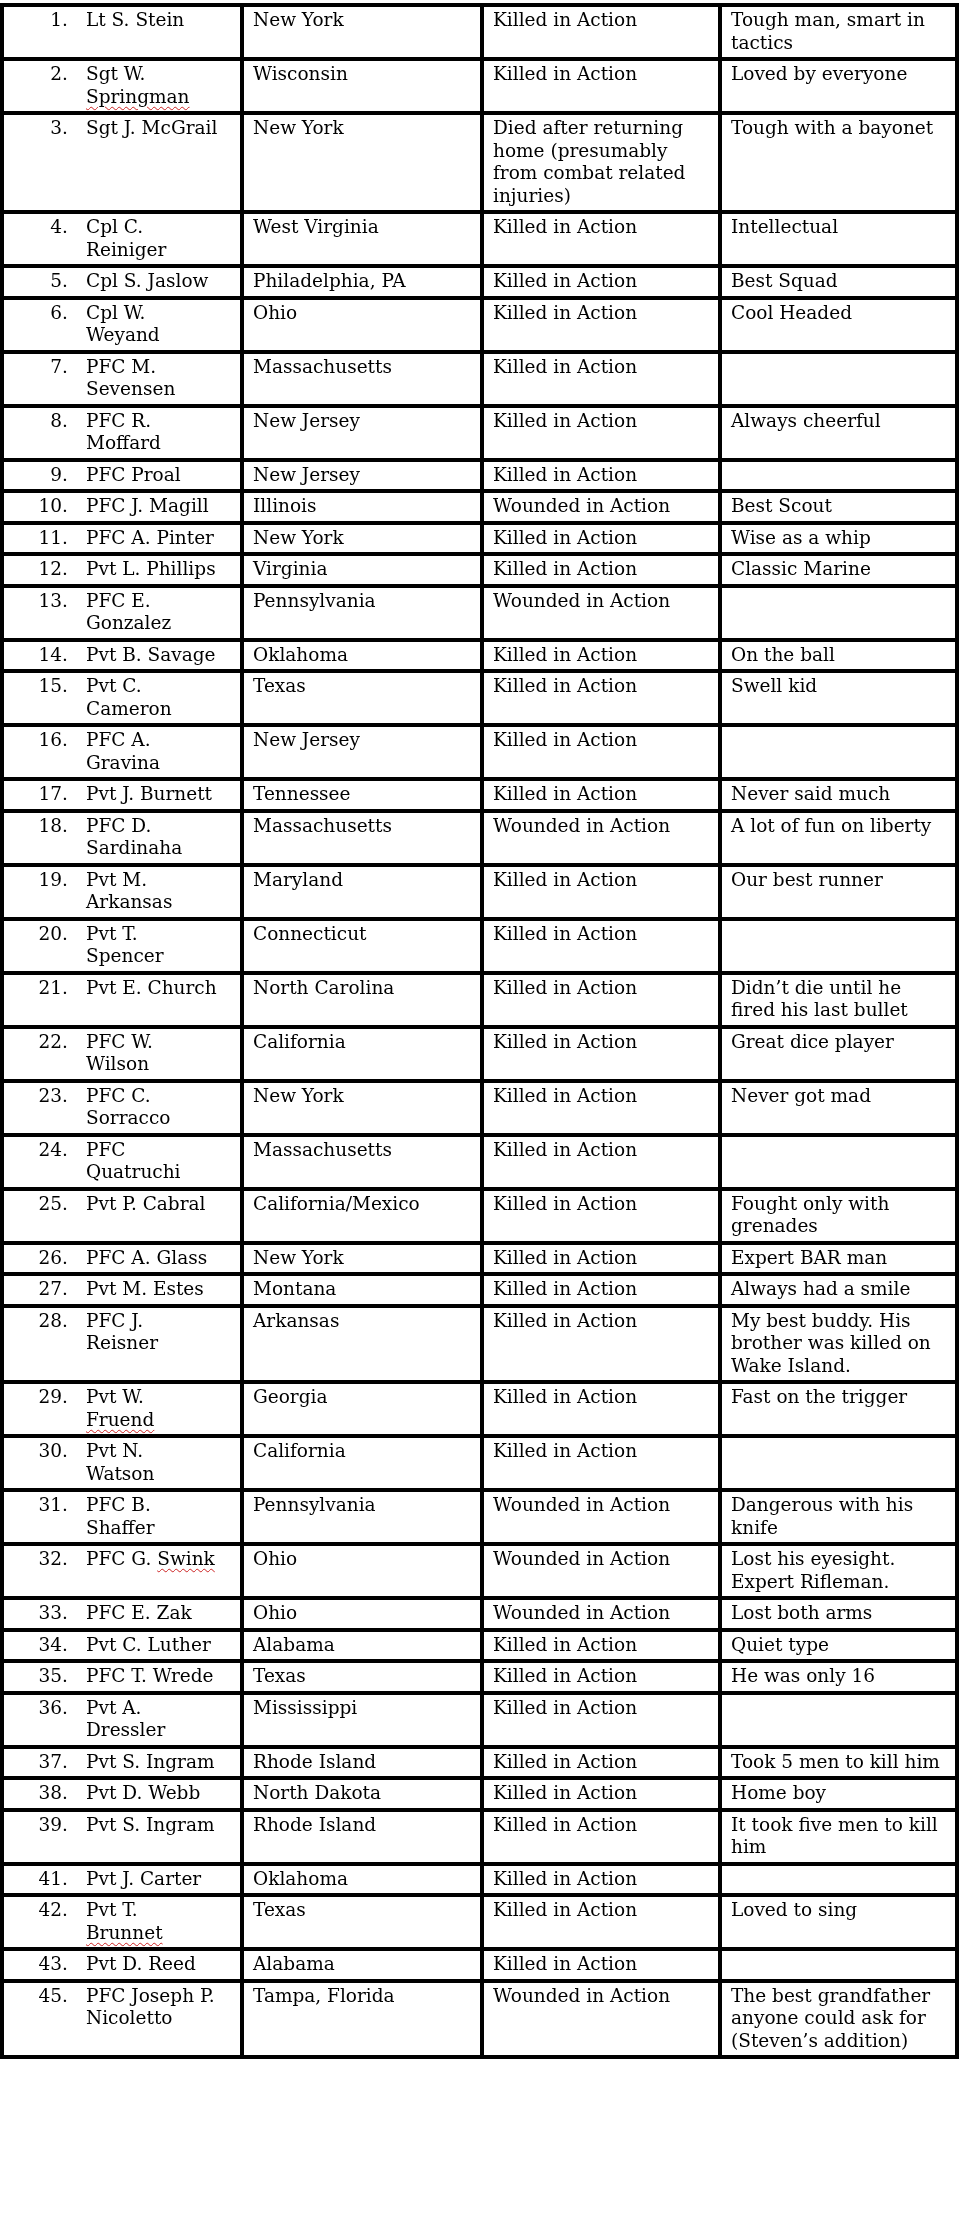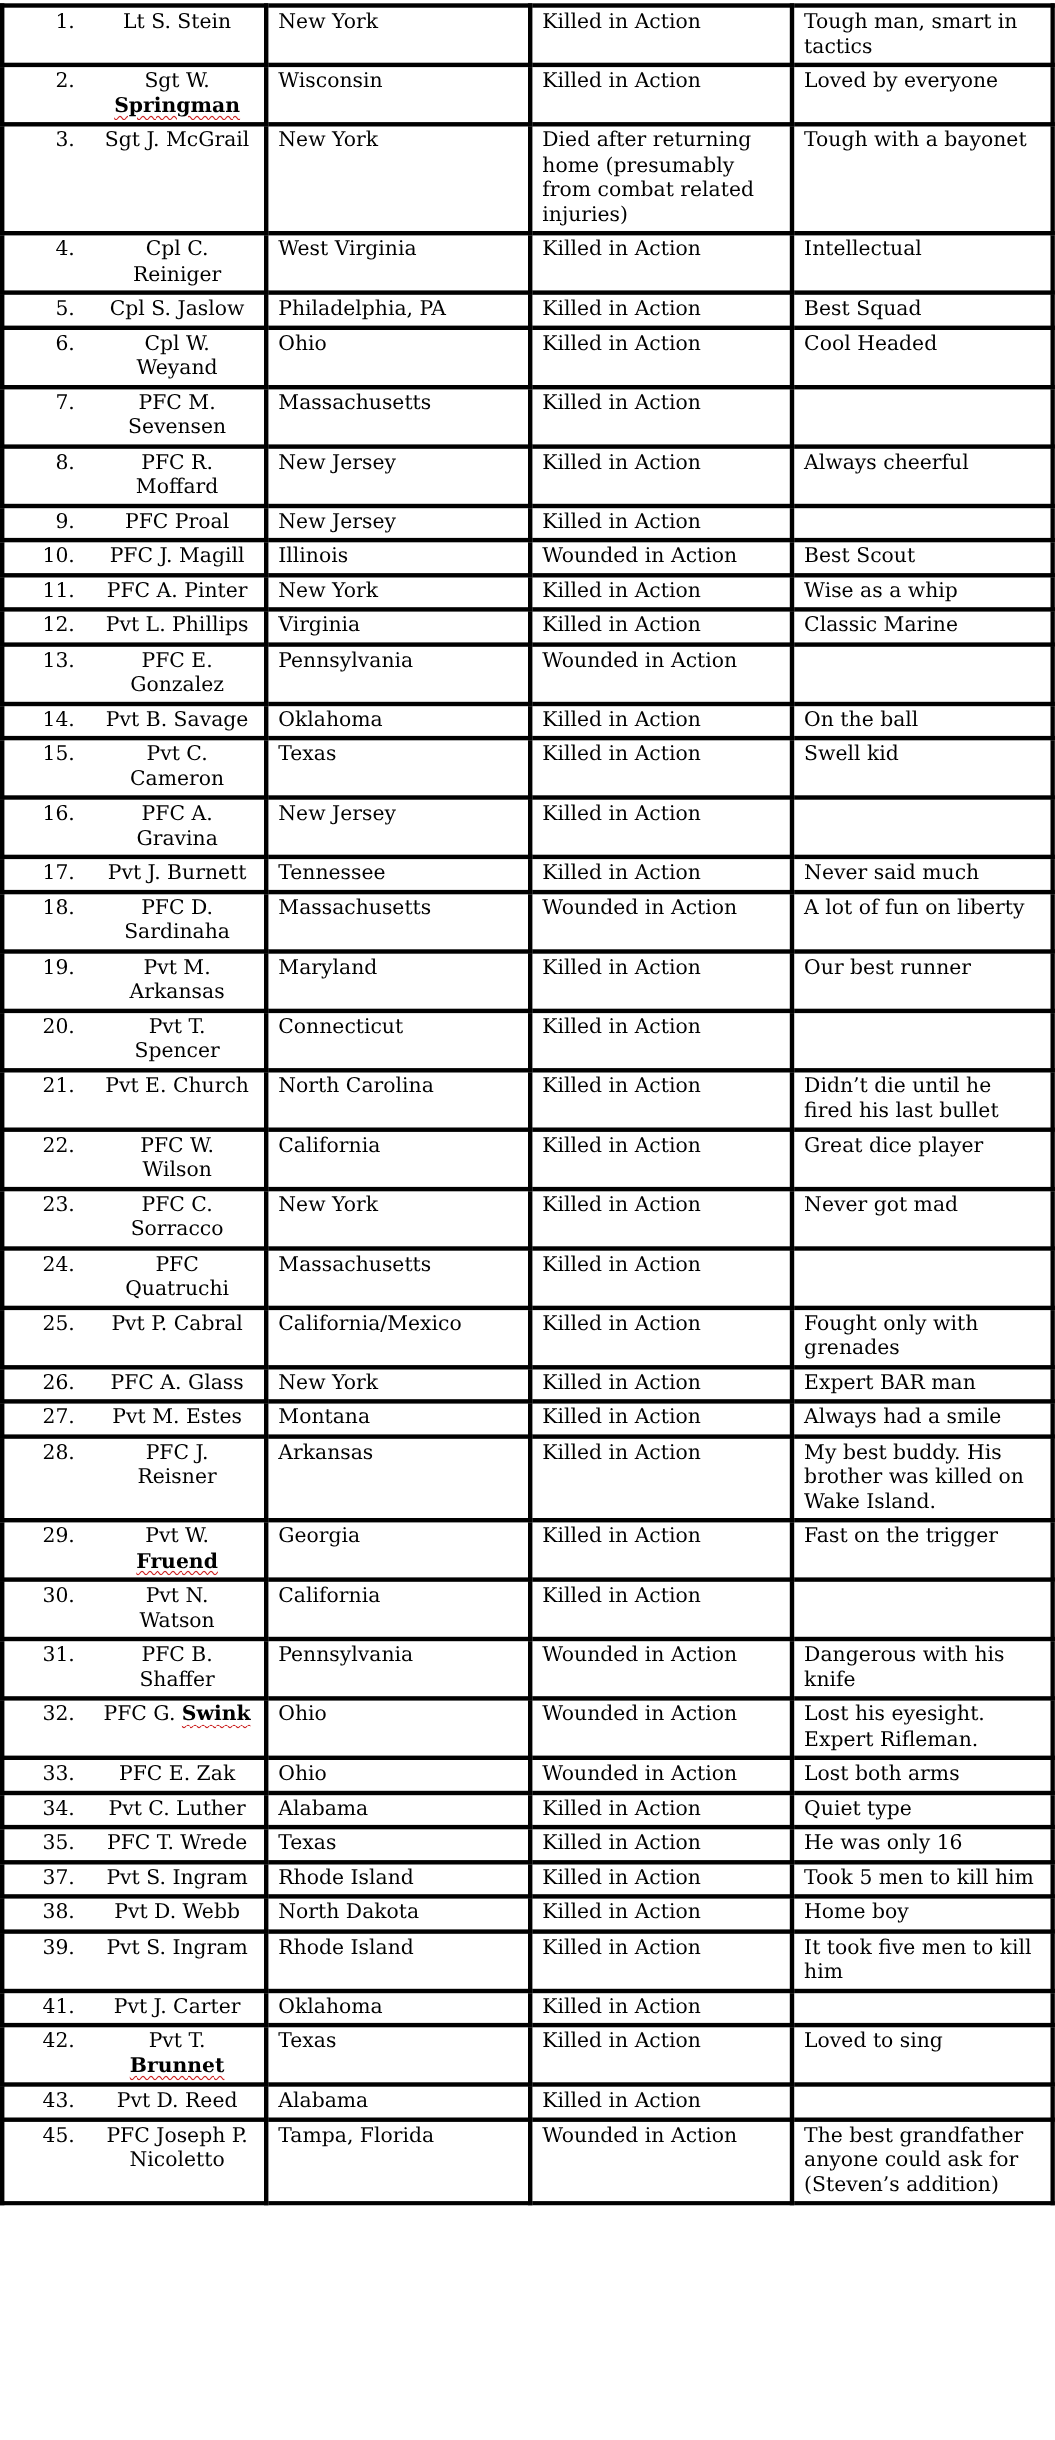--- a/index.html
+++ b/index.html
@@ -44,29 +44,27 @@
   .num {
     flex: 0 0 64px;
     text-align: right;
     margin-right: 18px;
     white-space: nowrap;
   }
   .name {
     flex: 1 1 auto;
     white-space: pre-line;
     min-width: 0;
-    text-align: center;
   }
   .wavy {
     text-decoration: underline;
     text-decoration-style: wavy;
     text-decoration-color: var(--squiggle-color);
     text-decoration-thickness: 1px;
     text-underline-offset: 3px;
-    font-weight: bold;
   }
 </style>
 </head>
 <body>
 
 <div>
   <table class="roster">
     <colgroup>
       <col style="width:240px">
       <col style="width:240px">
@@ -473,20 +471,32 @@
         <span class="name"><span>PFC T. Wrede</span></span>
       </div>
     </td>
     <td>Texas</td>
     <td>Killed in Action</td>
     <td>He was only 16</td>
   </tr>
         <tr>
     <td class="name-cell">
       <div class="name-wrap">
+        <span class="num">36.</span>
+        <span class="name"><span>Pvt A.
+Dressler</span></span>
+      </div>
+    </td>
+    <td>Mississippi</td>
+    <td>Killed in Action</td>
+    <td></td>
+  </tr>
+        <tr>
+    <td class="name-cell">
+      <div class="name-wrap">
         <span class="num">37.</span>
         <span class="name"><span>Pvt S. Ingram</span></span>
       </div>
     </td>
     <td>Rhode Island</td>
     <td>Killed in Action</td>
     <td>Took 5 men to kill him</td>
   </tr>
         <tr>
     <td class="name-cell">

